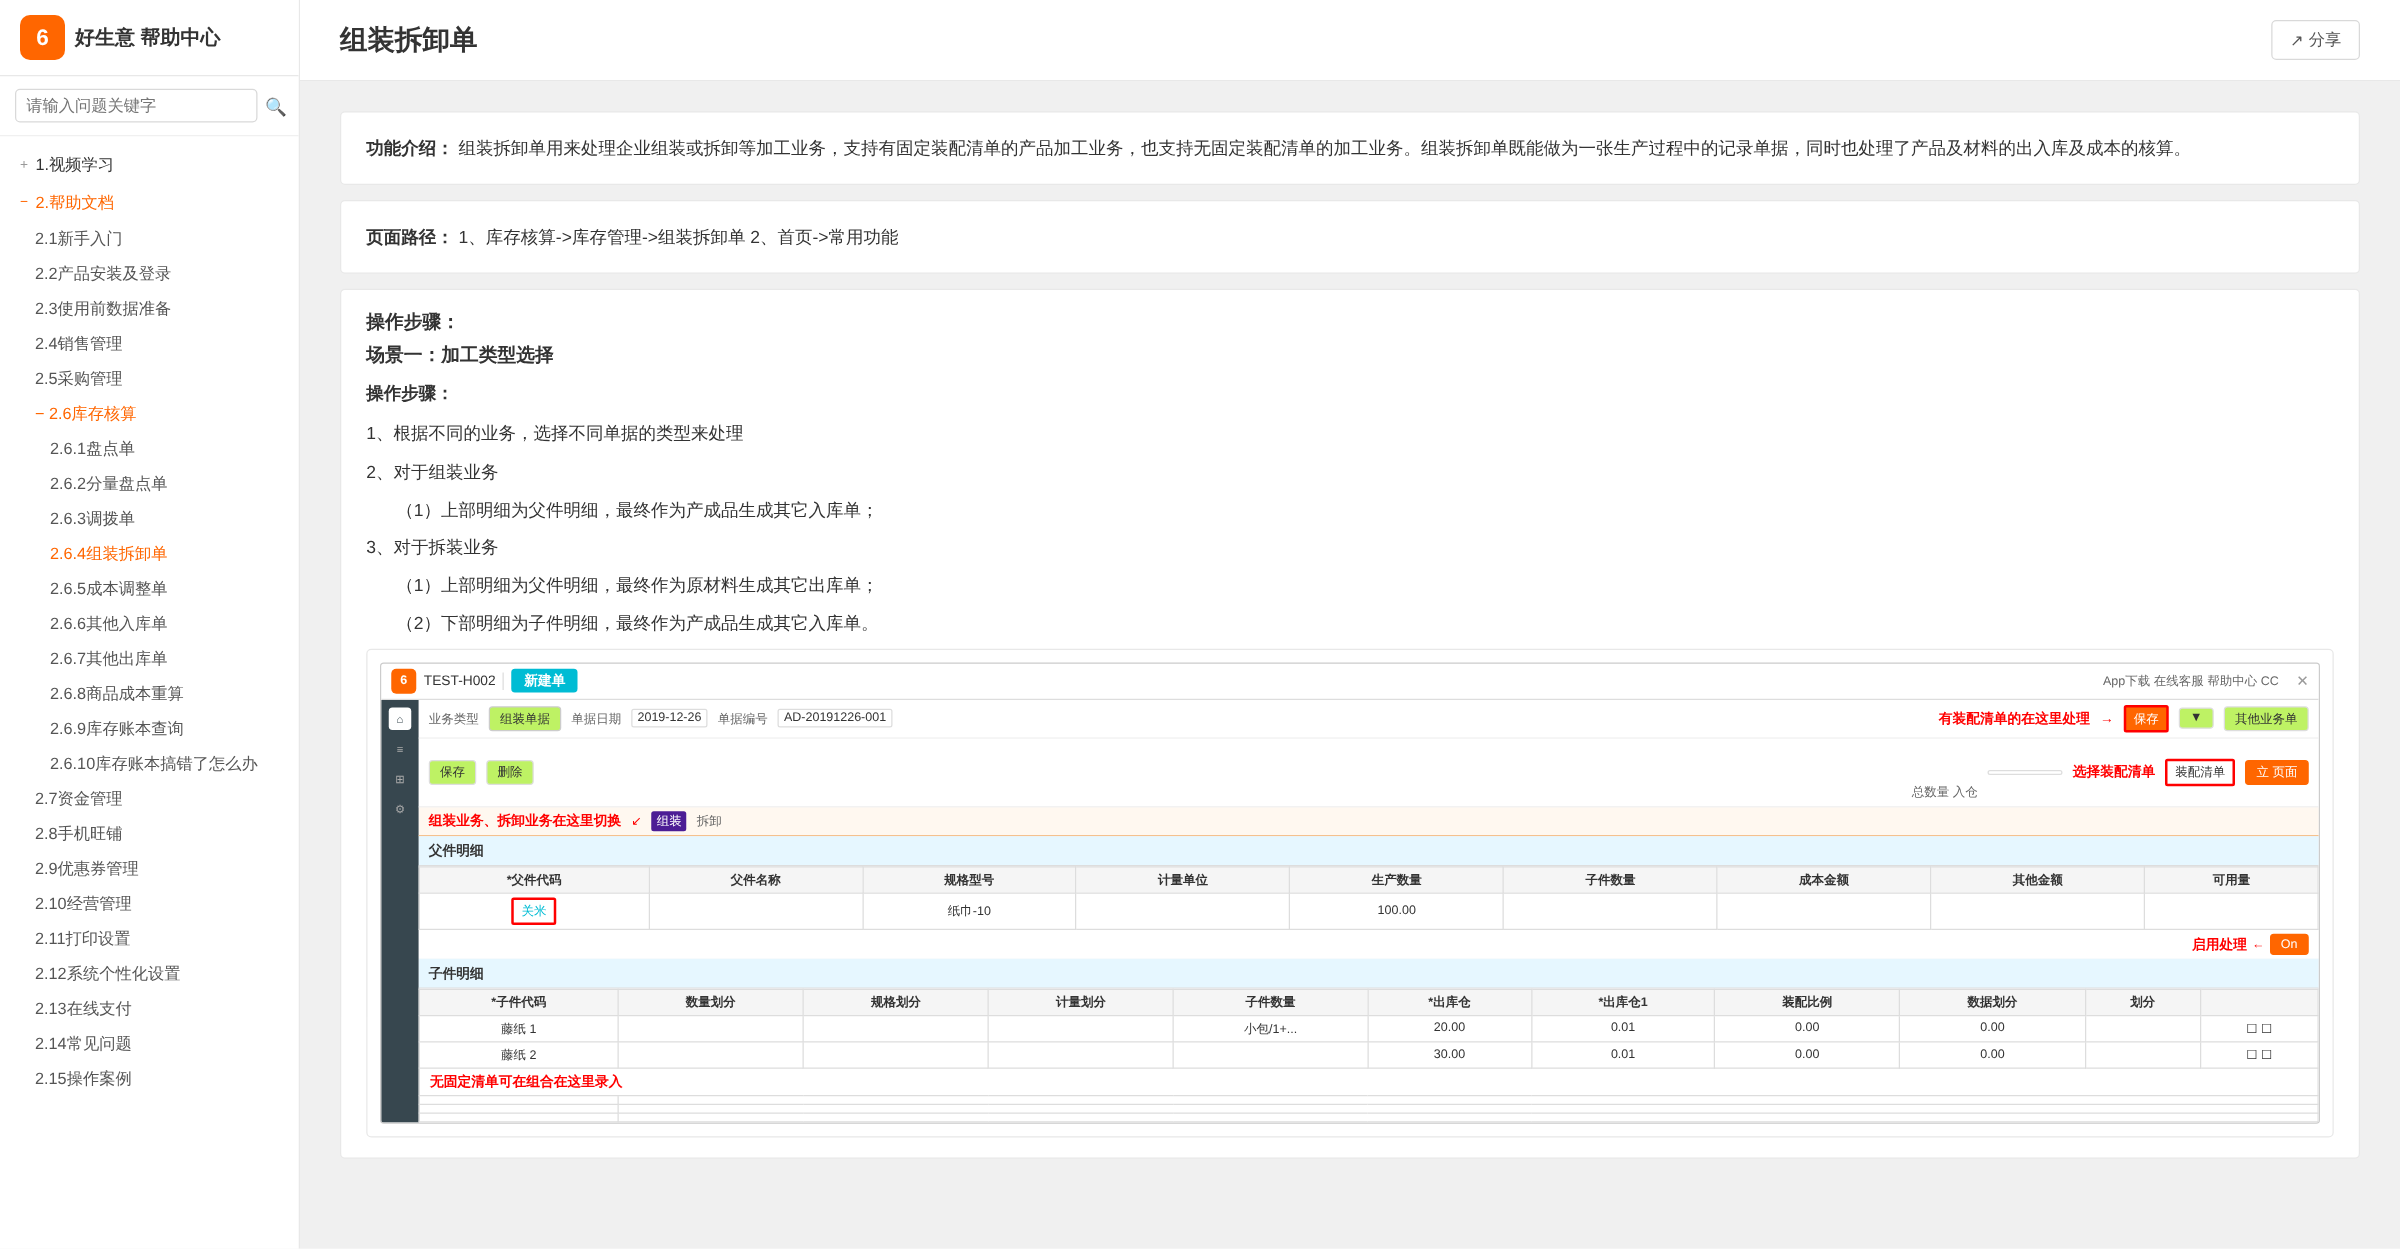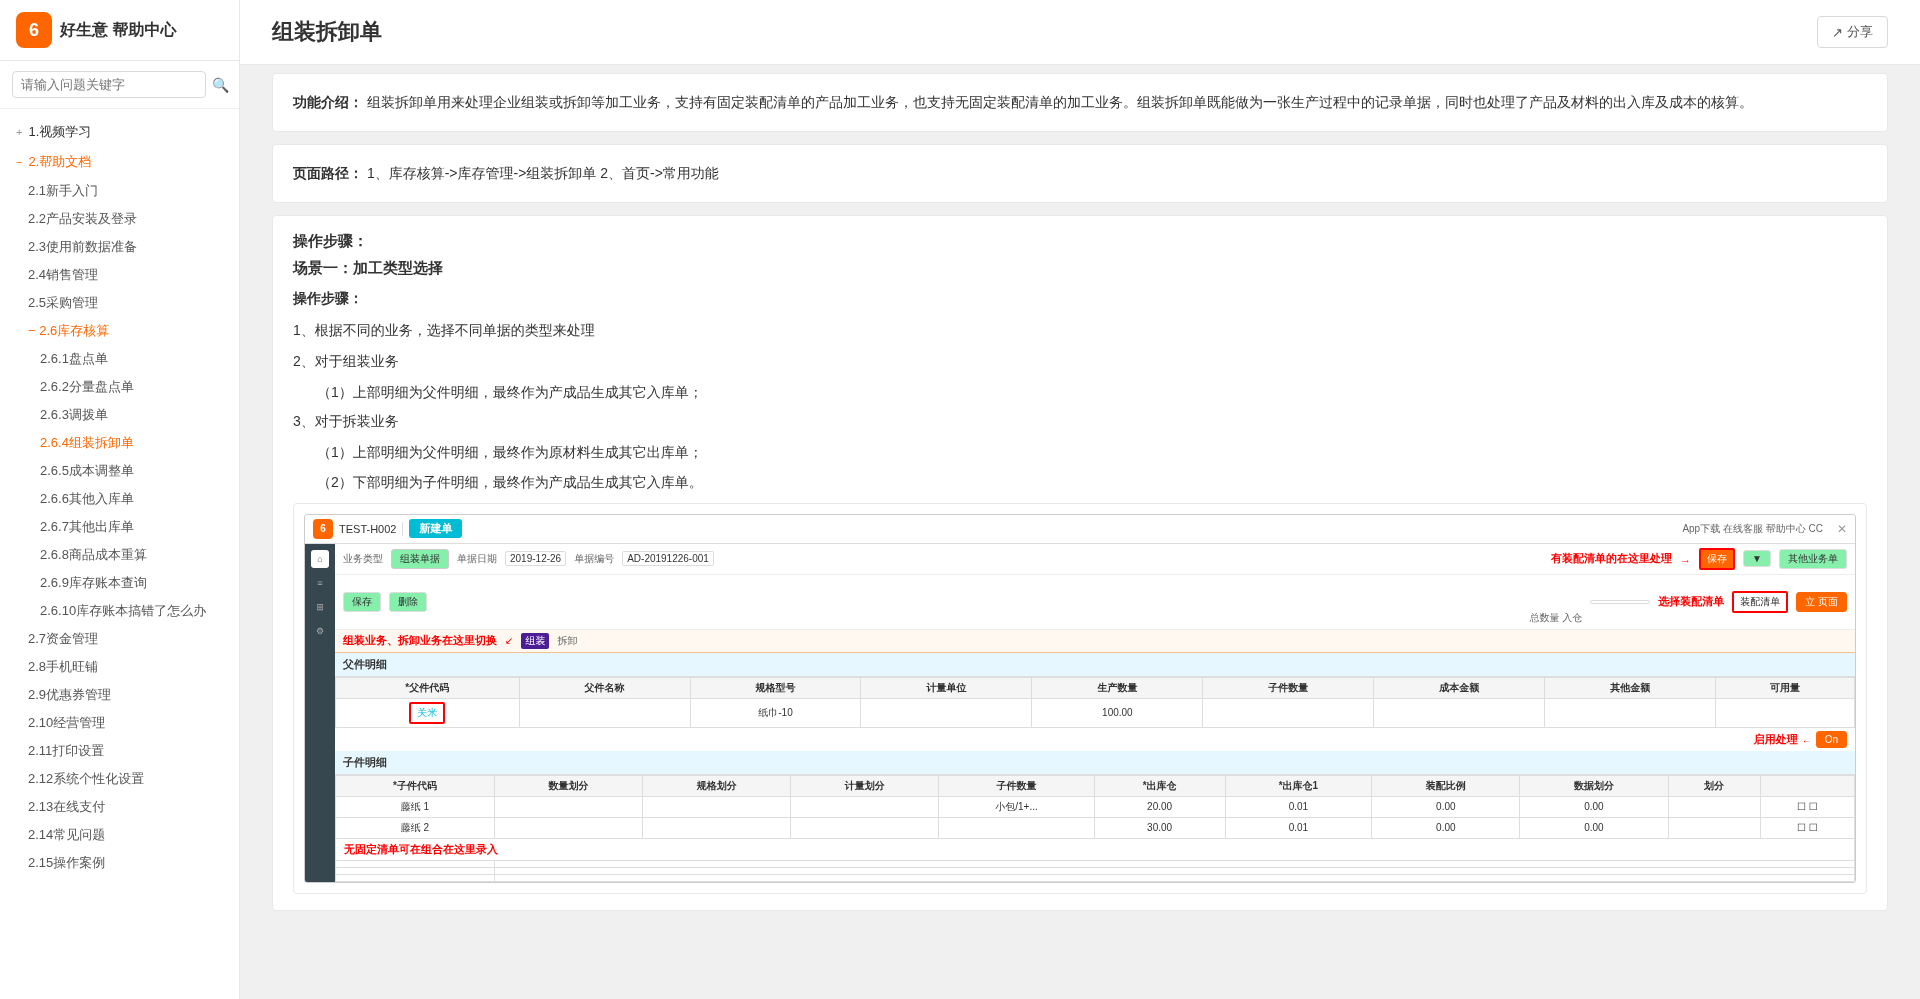--- a/index.html
+++ b/index.html
@@ -101,21 +101,21 @@
     }
     #share-btn {
       display: flex; align-items: center; gap: 4px;
       border: 1px solid #d9d9d9; border-radius: 4px;
       padding: 6px 14px; background: #fff; cursor: pointer; color: #555; font-size: 13px;
     }
 
     #content-area {
       flex: 1;
       overflow-y: auto;
-      padding: 8px 32px;
+      padding: 24px 32px;
       background: #f0f0f0;
     }
     .content-card {
       background: #fff;
       border: 1px solid #e8e8e8;
       border-radius: 4px;
       padding: 16px 20px;
       margin-bottom: 12px;
       font-size: 14px;
       line-height: 1.8;
@@ -167,21 +167,21 @@
     .mock-tabs-bar {
       display: flex; gap: 4px; align-items: center; flex: 1;
     }
     .mock-toolbar {
       background: #fff;
       padding: 4px 8px;
       display: flex; align-items: center; gap: 8px;
       border-bottom: 1px solid #eee;
     }
     .mock-btn {
-      padding: 2px 8px; border: 1px solid #ddd; border-radius: 3px; background: #86efac; font-size: 10px;
+      padding: 2px 8px; border: 1px solid #ddd; border-radius: 3px; background: #bef264; font-size: 10px;
     }
     .mock-btn-primary {
       padding: 2px 8px; border: 1px solid #f60; border-radius: 3px; background: #f60; color: #fff; font-size: 10px;
     }
     .mock-input {
       border: 1px solid #ddd; border-radius: 2px; padding: 1px 4px; font-size: 10px; background: #fff;
     }
     .annotation-red {
       color: #f00; font-size: 11px; font-weight: bold;
     }

